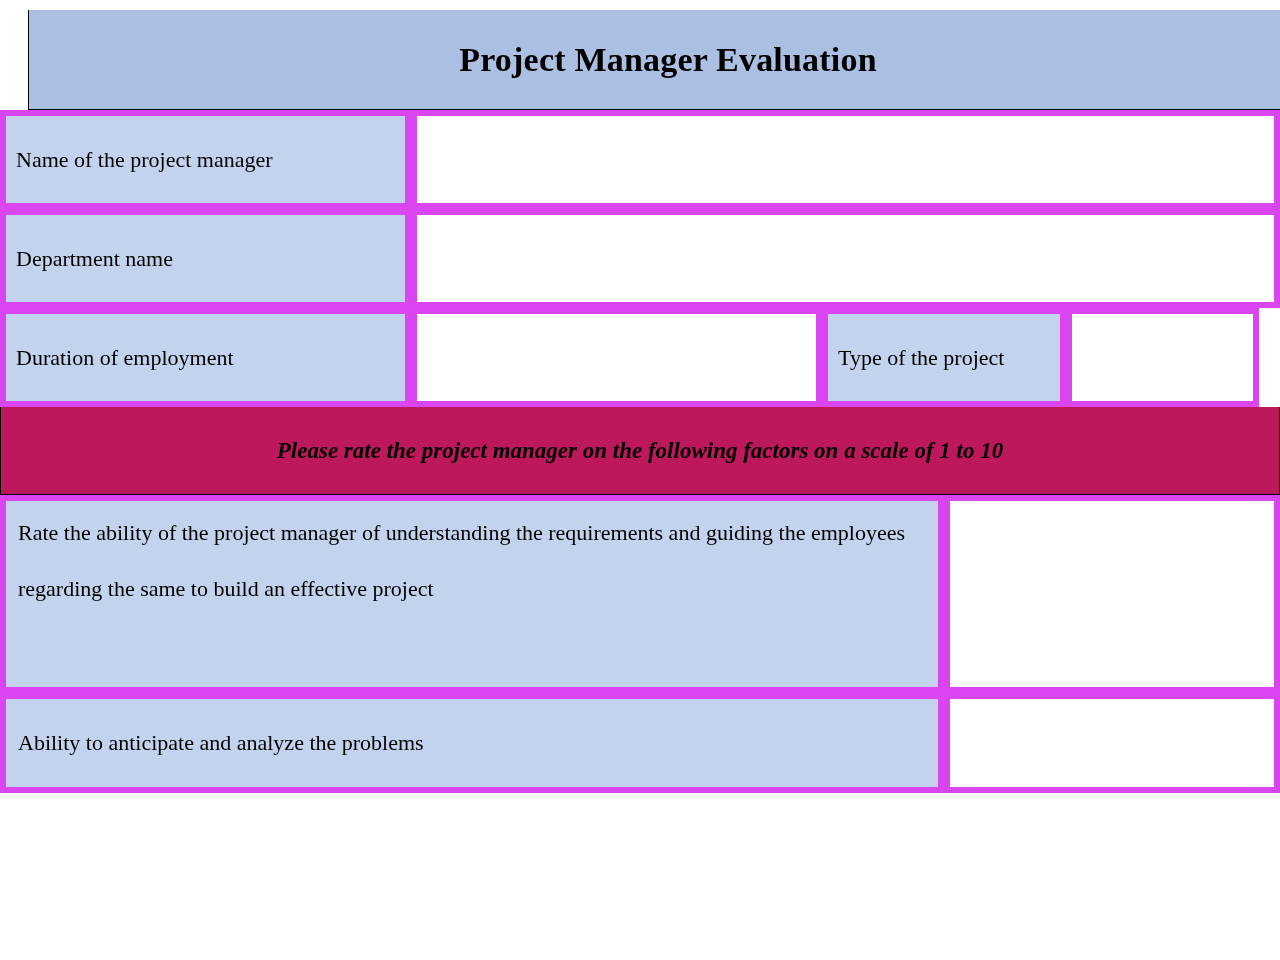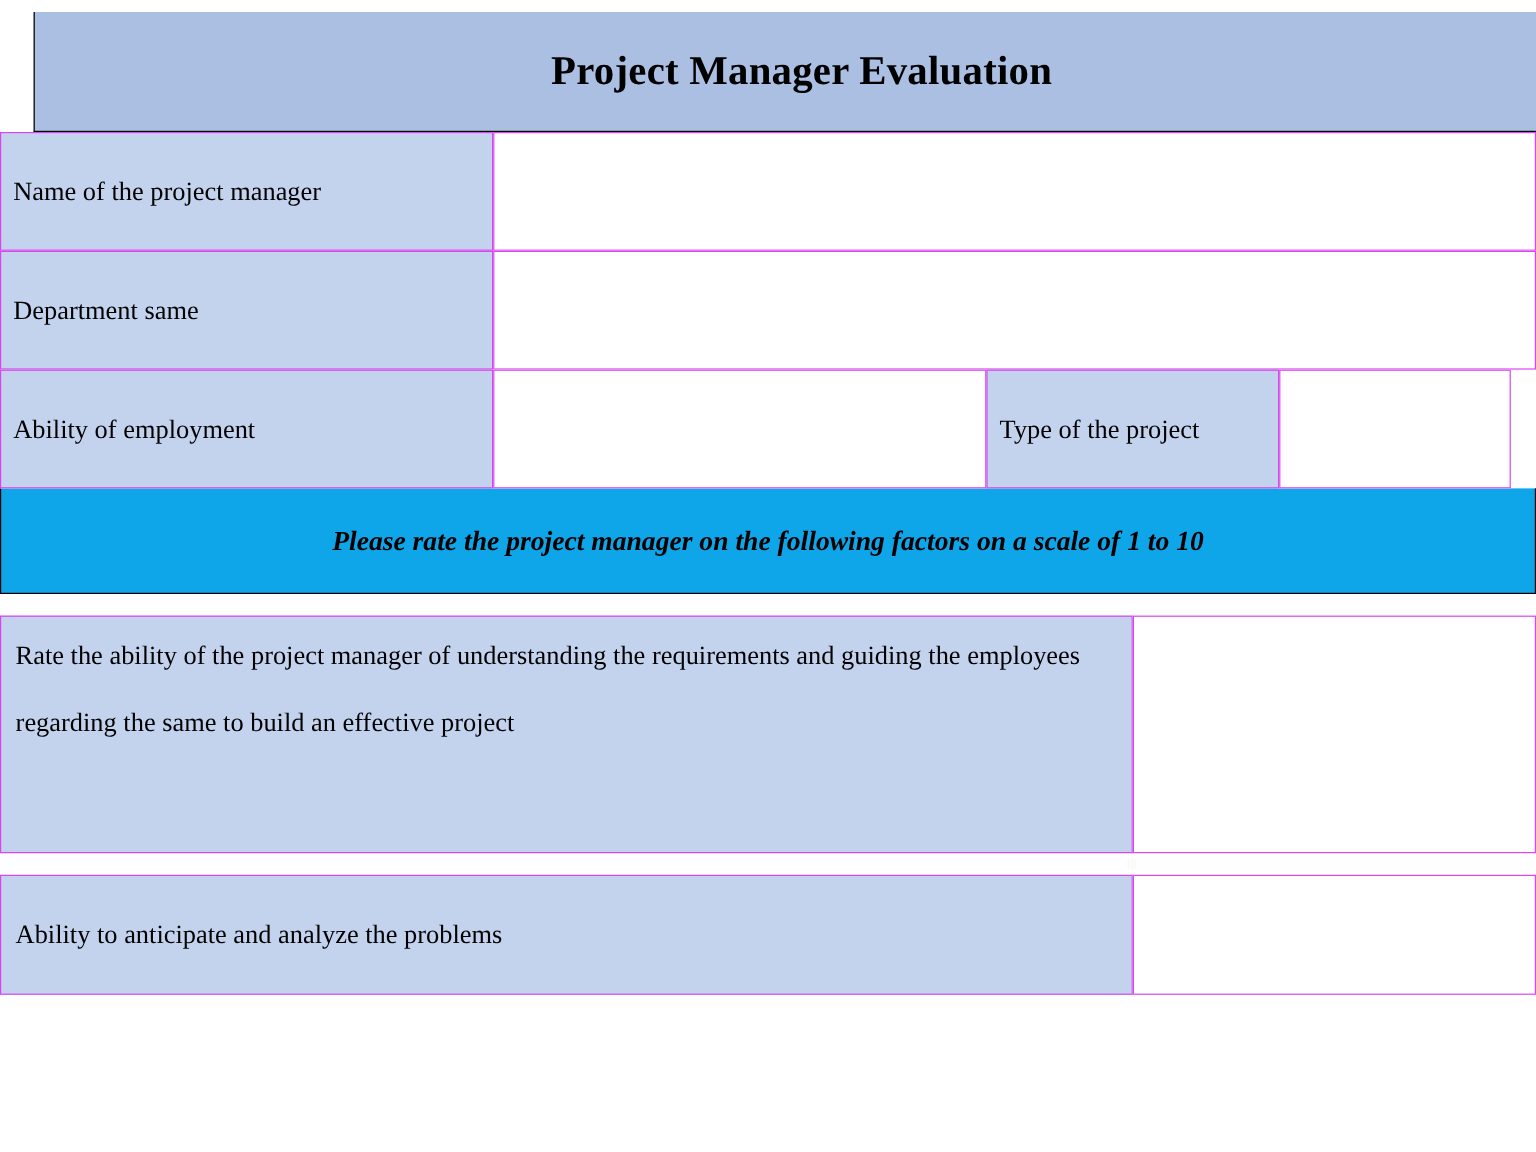--- a/index.html
+++ b/index.html
@@ -24,21 +24,21 @@
   }
 
   
   .row {
     display: flex;
     width: 100%;
     box-sizing: border-box;
   }
   .cell {
     box-sizing: border-box;
-    border: 1px solid #d946ef;
+    border: 6px solid #d946ef;
     padding: 0 10px;
     display: flex;
     align-items: center;
     overflow: hidden;
   }
   .label-cell {
     background: #c3d3ee;
   }
   .input-cell {
     background: #ffffff;
@@ -82,38 +82,37 @@
     font-size: 22px;
   }
   .info-value-end {
     width: 193px;
   }
 
   
   .instruction-bar {
     height: 88px;
     width: 100%;
-    background: #0ea5e9;
+    background: #be185d;
     border: 1px solid #000000;
     border-top: none;
     box-sizing: border-box;
     display: flex;
     align-items: center;
     justify-content: center;
   }
   .instruction-text {
     font-size: 23px;
     font-style: italic;
     font-weight: bold;
   }
 
   
   .rate-row {
     width: 100%;
-    margin-top: 18px;
   }
   .rate-label {
     width: 944px;
     font-size: 22px;
     line-height: 56px;
     padding: 4px 12px;
     display: block;
   }
   .rate-score {
     width: 336px;
@@ -137,26 +136,26 @@
   <div class="title-bar">
     <span class="title-text">Project Manager Evaluation</span>
   </div>
 
   <div class="row info-row">
     <div class="cell label-cell info-label">Name of the project manager</div>
     <div class="cell input-cell info-value-wide"></div>
   </div>
 
   <div class="row info-row">
-    <div class="cell label-cell info-label">Department same</div>
+    <div class="cell label-cell info-label">Department name</div>
     <div class="cell input-cell info-value-wide"></div>
   </div>
 
   <div class="row info-row">
-    <div class="cell label-cell info-label">Ability of employment</div>
+    <div class="cell label-cell info-label">Duration of employment</div>
     <div class="cell input-cell info-value-mid"></div>
     <div class="cell label-cell info-label2">Type of the project</div>
     <div class="cell input-cell info-value-end"></div>
   </div>
 
   <div class="instruction-bar">
     <span class="instruction-text">Please rate the project manager on the following factors on a scale of 1 to 10</span>
   </div>
 
   <div class="row rate-row tall">

